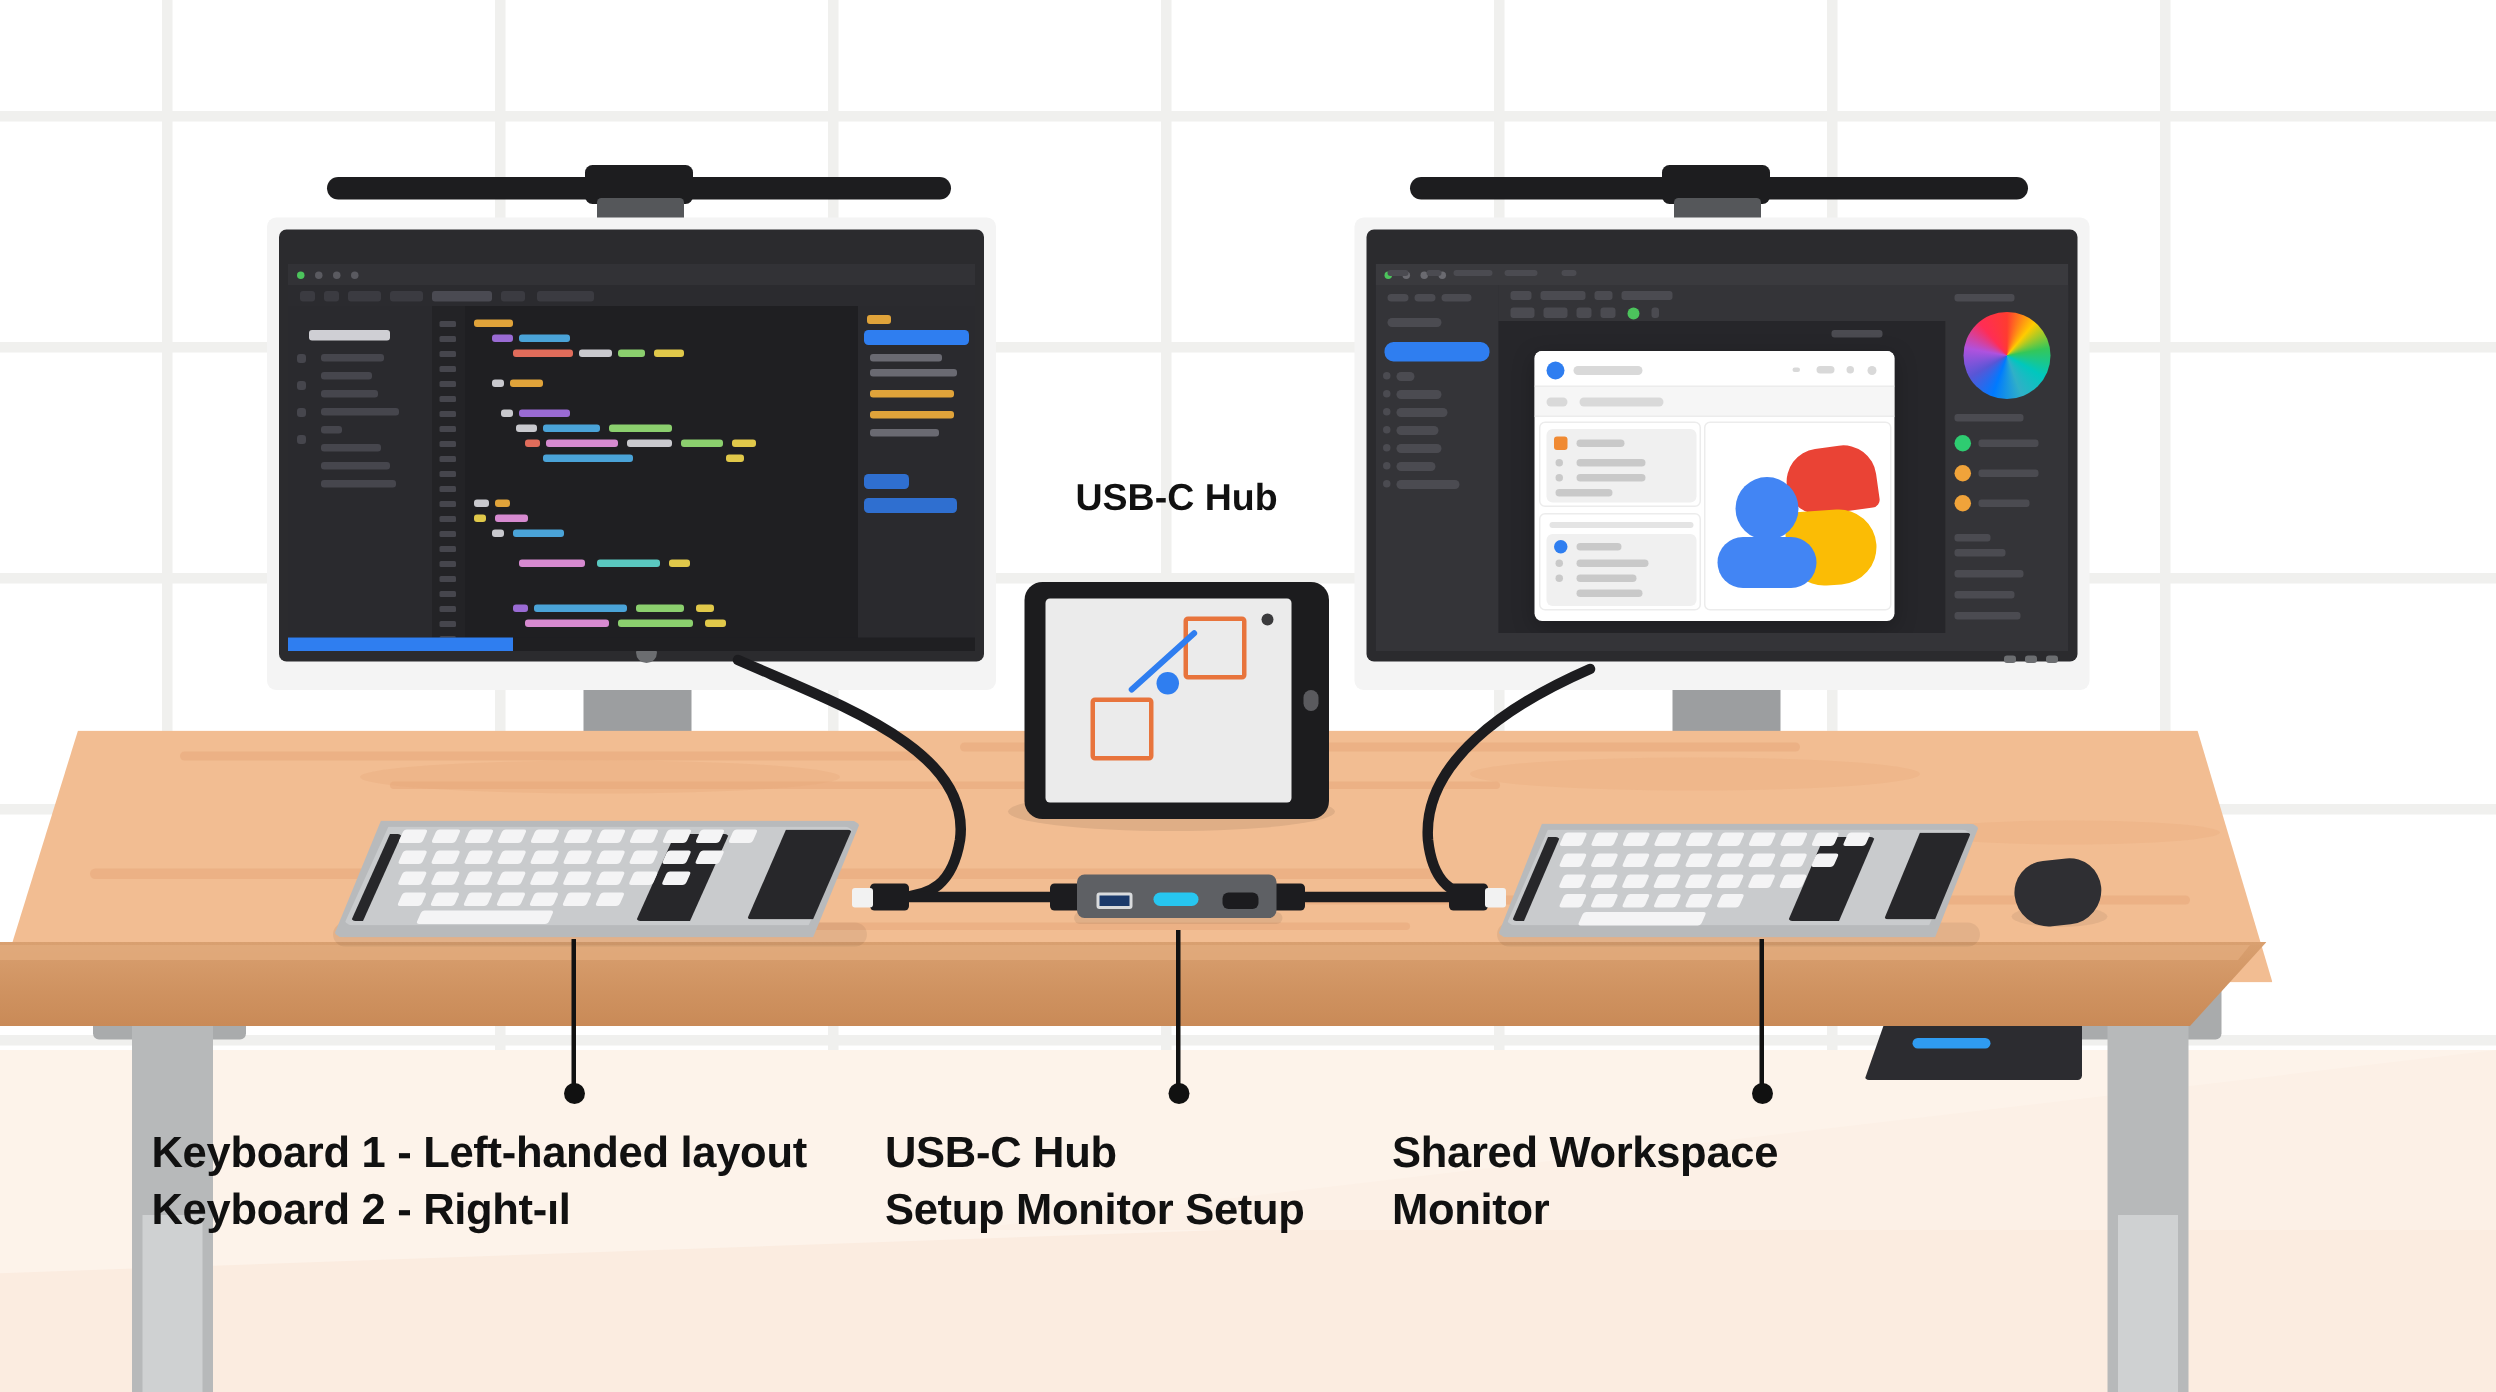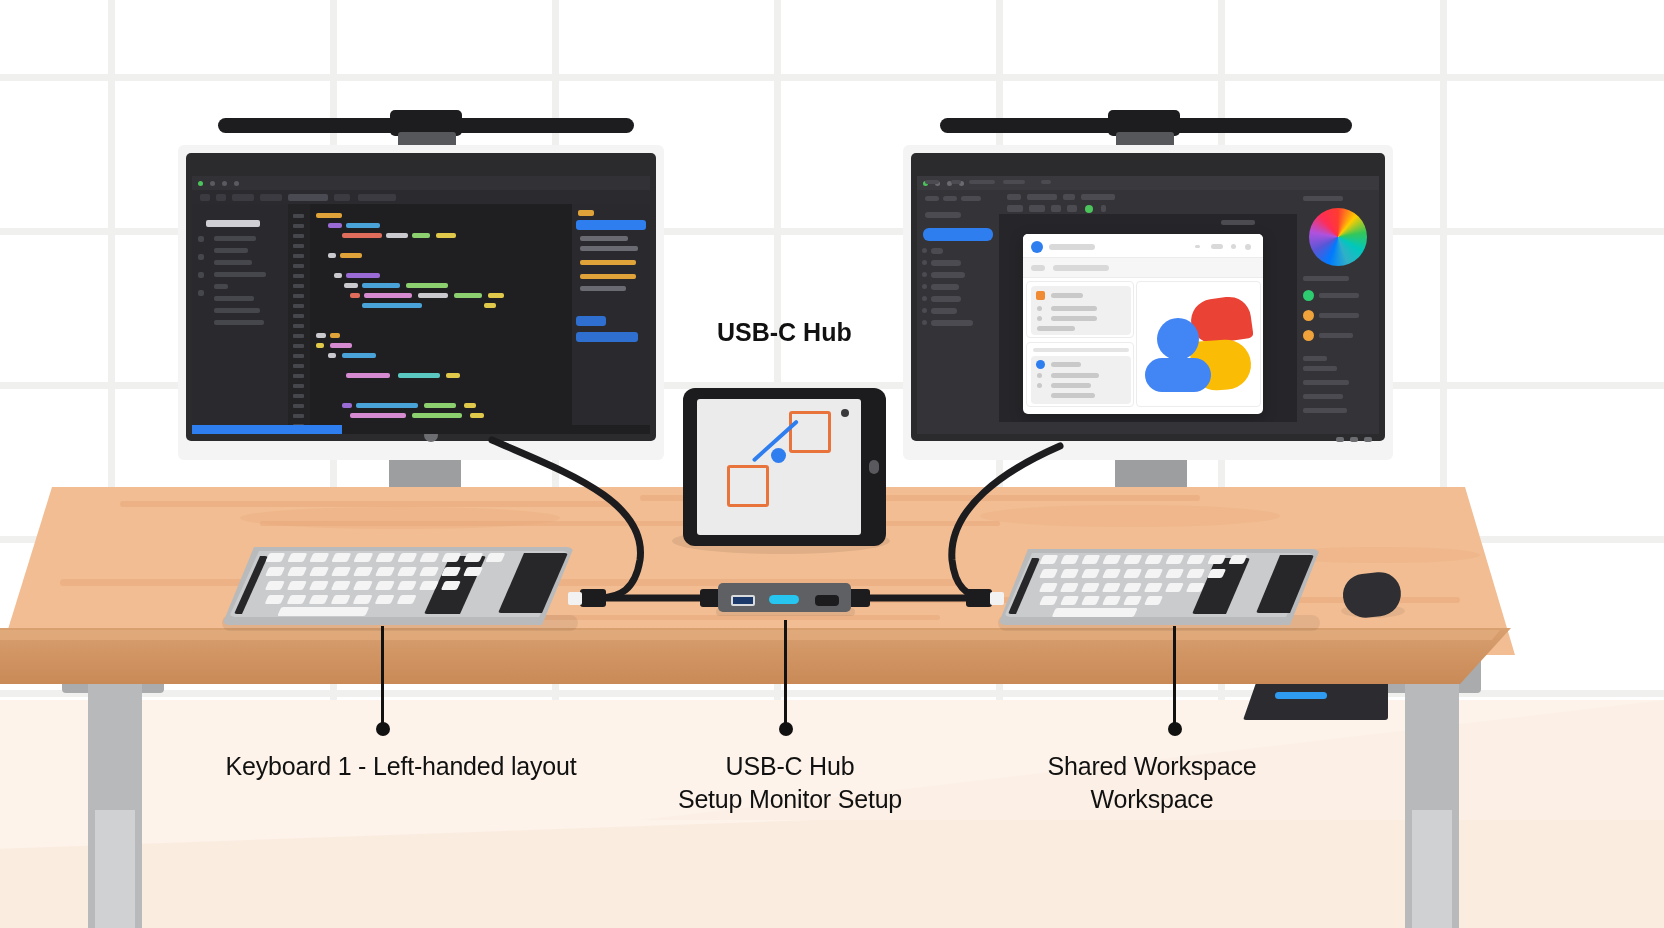--- a/index.html
+++ b/index.html
@@ -141,21 +141,21 @@
   .hub-port{position:absolute;top:595px;border-radius:2px;}
   .hub-p1{left:731px;width:24px;height:11px;background:#1b3a6b;border:2px solid #d9dbdd;}
   .hub-p2{left:769px;width:30px;height:9px;background:#27c6f0;border-radius:5px;}
   .hub-p3{left:815px;width:24px;height:11px;background:#1c1c1f;border-radius:4px;}
   .plug{position:absolute;background:#1c1c1f;border-radius:3px;}
   .plug-tip{position:absolute;background:#f2f2f2;border-radius:2px;}
 
   
   .leader{position:absolute;width:3px;background:#111111;}
   .leader-dot{position:absolute;width:14px;height:14px;border-radius:50%;background:#111111;}
-  .callout{position:absolute;text-align:center;color:#111111;font-weight:normal;font-size:25px;line-height:1.32;
+  .callout{position:absolute;color:#111111;font-weight:bold;font-size:29px;line-height:1.32;
            letter-spacing:-0.2px;}
   .label-float{position:absolute;color:#111111;font-weight:bold;font-size:25px;}
 </style>
 </head>
 <body>
 
 <div class="scene">
 
   <div class="wall">
     <div class="tile-v" style="left:108px"></div>
@@ -605,29 +605,30 @@
   <div class="hub-port hub-p1"></div>
   <div class="hub-port hub-p2"></div>
   <div class="hub-port hub-p3"></div>
 
   <div class="label-float" style="left:717px;top:318px;">USB-C Hub</div>
 
   <div class="leader" style="left:381px;top:626px;height:104px;"></div>
   <div class="leader-dot" style="left:376px;top:722px;"></div>
   <div class="callout" style="left:101px;top:750px;width:600px;">
     <div>Keyboard 1 - Left-handed layout</div>
+    <div>Keyboard 2 - Right-ıl</div>
   </div>
 
   <div class="leader" style="left:784px;top:620px;height:110px;"></div>
   <div class="leader-dot" style="left:779px;top:722px;"></div>
   <div class="callout" style="left:590px;top:750px;width:400px;">
     <div>USB-C Hub</div>
     <div>Setup Monitor Setup</div>
   </div>
 
   <div class="leader" style="left:1173px;top:626px;height:104px;"></div>
   <div class="leader-dot" style="left:1168px;top:722px;"></div>
-  <div class="callout" style="left:952px;top:750px;width:400px;">
+  <div class="callout" style="left:928px;top:750px;width:400px;">
     <div>Shared Workspace</div>
-    <div>Workspace</div>
+    <div>Monitor</div>
   </div>
 
 </div>
 
 </body></html>

